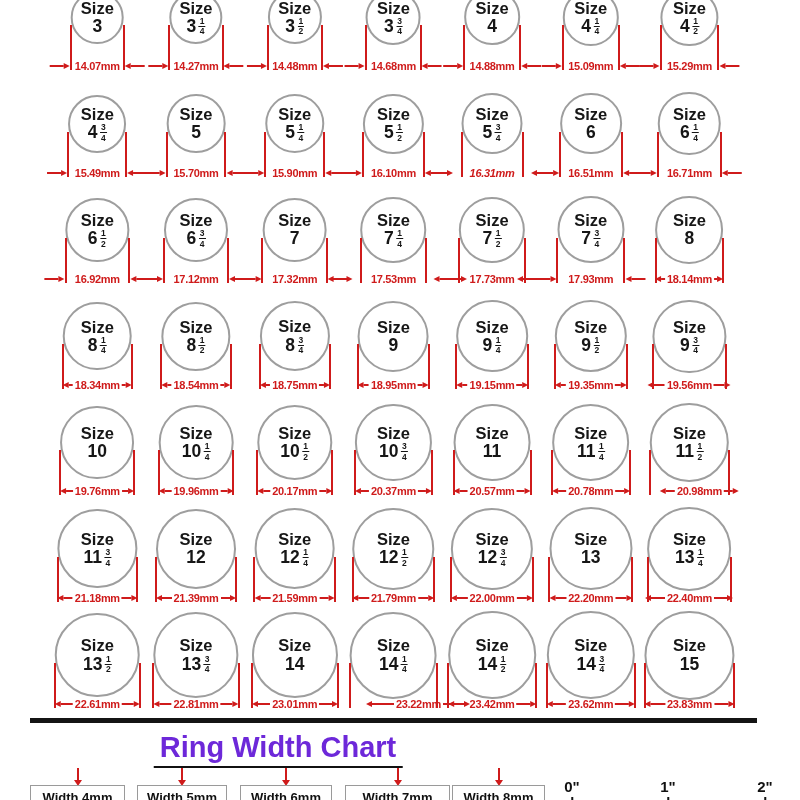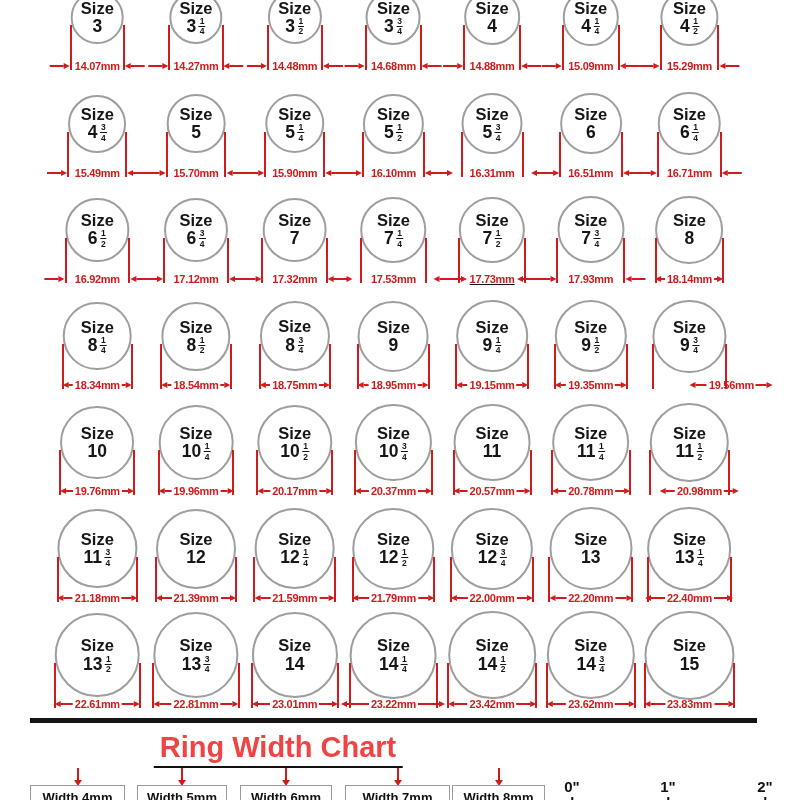--- a/index.html
+++ b/index.html
@@ -53,21 +53,21 @@
   .oarrow{position:absolute;top:50%;transform:translateY(-50%);display:flex;align-items:center;}
   .oarrow.l{right:100%;margin-right:1px;}
   .oarrow.r{left:100%;margin-left:1px;}
   .aline-f{width:14px;height:2px;background:var(--red);}
   
   .divider{height:5px;background:#141414;width:727px;margin:7px 0 0 30px;}
   
   .width-section{position:relative;height:77px;}
   .width-title{
     position:absolute;top:9px;left:278px;transform:translateX(-50%);
-    font-size:29px;font-weight:600;line-height:1.05;color:#ef4444;
+    font-size:29px;font-weight:600;line-height:1.05;color:#6d28d9;
     border-bottom:2.5px solid #111;padding:0 6px 3px 6px;white-space:nowrap;
   }
   .down-arrow{position:absolute;top:45px;display:flex;flex-direction:column;align-items:center;transform:translateX(-50%);}
   .down-arrow .stem{width:2px;height:12px;background:var(--red);}
   .down-arrow .head{width:0;height:0;border-left:4px solid transparent;border-right:4px solid transparent;border-top:6px solid var(--red);}
   .wbox{
     position:absolute;top:62px;height:30px;box-sizing:border-box;
     border:1.5px solid #9a9a9a;background:#fff;text-align:center;
     font-size:13px;font-weight:bold;color:#111;padding-top:4px;
   }
@@ -349,21 +349,21 @@
         <div class="size-num">
           <span>5</span>
           <span class="frac">
             <span class="fn">3</span>
             <span class="fd">4</span>
           </span>
         </div>
       </div>
       <div class="bar" style="left: 17.8503px;"></div>
       <div class="bar" style="left: 78.8497px;"></div>
-      <div class="mlabel outside" style="width: 76px;">
+      <div class="mlabel outside" style="width: 76px; font-style: italic;">
         <span class="mtext">16.31mm</span>
         <div class="oarrow l">
           <span class="aline-f"></span>
           <span class="ah pr"></span>
         </div>
         <div class="oarrow r">
           <span class="ah pl"></span>
           <span class="aline-f"></span>
         </div>
       </div>
@@ -516,21 +516,21 @@
         <div class="size-num">
           <span>7</span>
           <span class="frac">
             <span class="fn">1</span>
             <span class="fd">2</span>
           </span>
         </div>
       </div>
       <div class="bar" style="left: 15.1949px;"></div>
       <div class="bar" style="left: 81.5051px;"></div>
-      <div class="mlabel outside" style="width: 48px; text-decoration: underline;">
+      <div class="mlabel outside" style="width: 48px;">
         <span class="mtext">17.73mm</span>
         <div class="oarrow l">
           <span class="aline-f"></span>
           <span class="ah pr"></span>
         </div>
         <div class="oarrow r">
           <span class="ah pl"></span>
           <span class="aline-f"></span>
         </div>
       </div>
@@ -705,21 +705,21 @@
         <div class="size-num">
           <span>9</span>
           <span class="frac">
             <span class="fn">3</span>
             <span class="fd">4</span>
           </span>
         </div>
       </div>
       <div class="bar" style="left: 11.7728px;"></div>
       <div class="bar" style="left: 84.9272px;"></div>
-      <div class="mlabel" style="width: 83px; margin-left: 42px;">
+      <div class="mlabel" style="width: 83px;">
         <span class="ah pl"></span>
         <span class="aline"></span>
         <span class="mtext">19.56mm</span>
         <span class="aline"></span>
         <span class="ah pr"></span>
       </div>
     </div>
     <div class="cell">
       <div class="circle" style="width: 73.9024px; height: 73.9024px; bottom: 19.0488px;">
         <div class="size-word">Size</div>
@@ -1063,21 +1063,21 @@
         <div class="size-num">
           <span>14</span>
           <span class="frac">
             <span class="fn">1</span>
             <span class="fd">4</span>
           </span>
         </div>
       </div>
       <div class="bar" style="left: 4.9286px;"></div>
       <div class="bar" style="left: 91.7714px;"></div>
-      <div class="mlabel" style="width: 104px;">
+      <div class="mlabel" style="width: 104px; margin-left: 25px;">
         <span class="ah pl"></span>
         <span class="aline"></span>
         <span class="mtext">23.22mm</span>
         <span class="aline"></span>
         <span class="ah pr"></span>
       </div>
     </div>
     <div class="cell">
       <div class="circle" style="width: 87.5908px; height: 87.5908px; bottom: 12.2046px;">
         <div class="size-word">Size</div>

